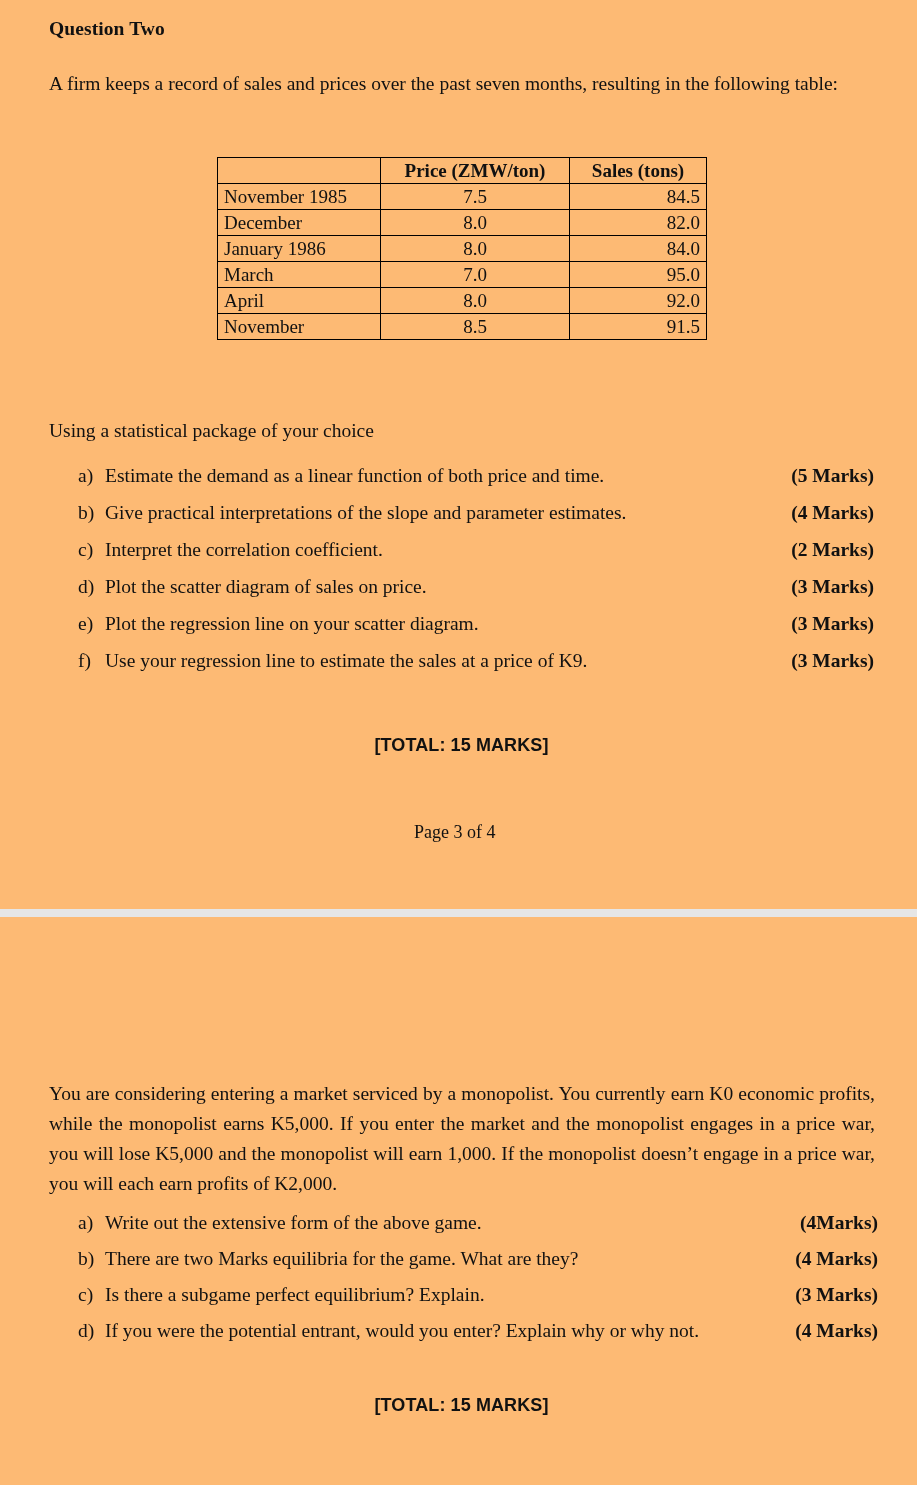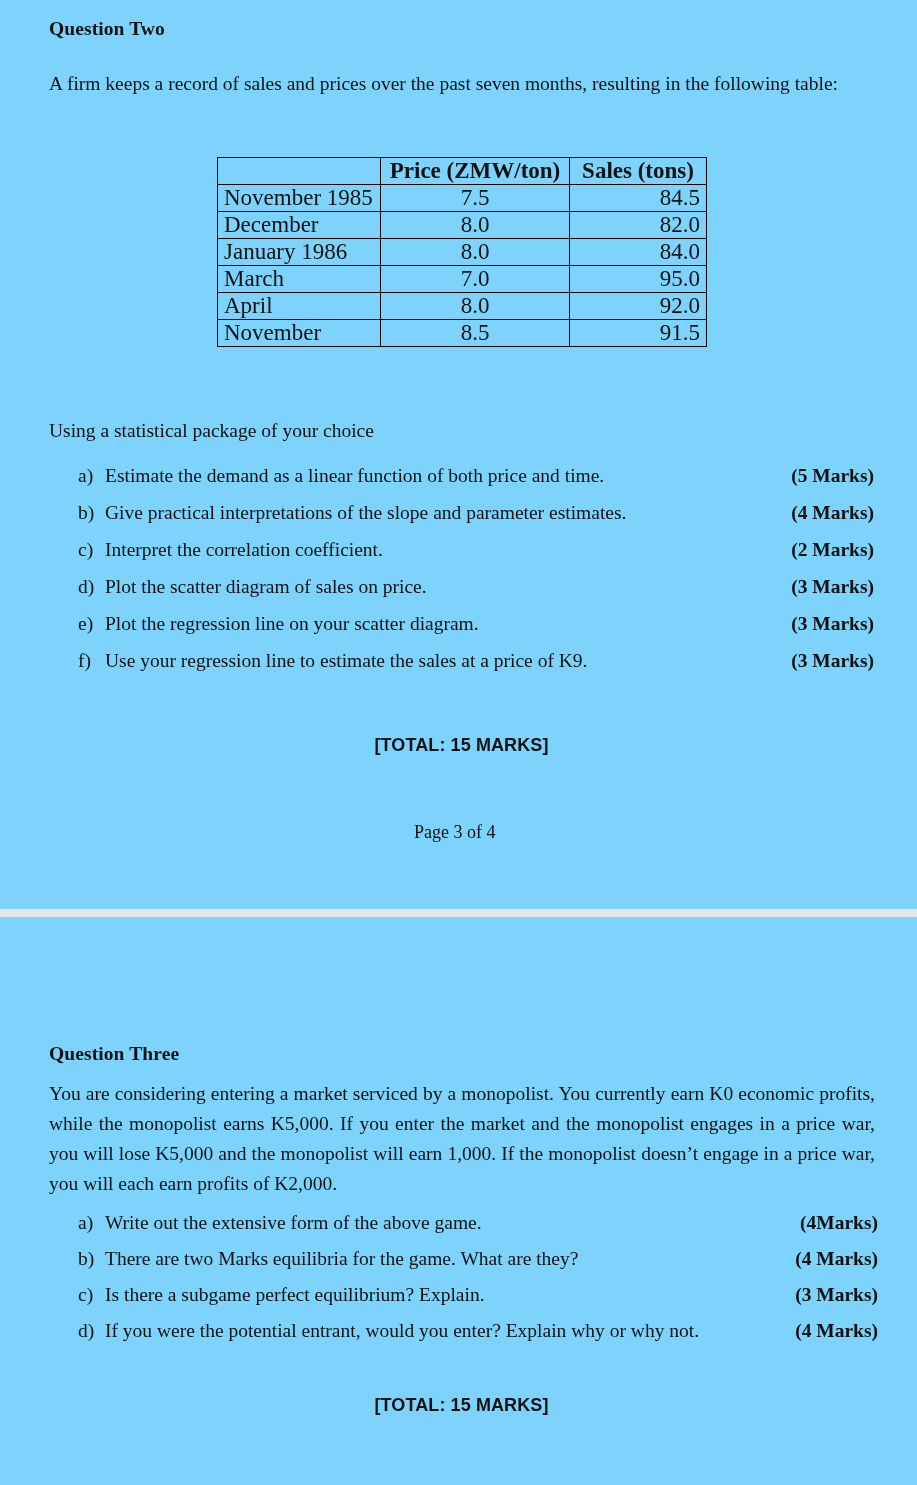--- a/index.html
+++ b/index.html
@@ -22,21 +22,21 @@
     top: 0; left: 0;
     width: 917px;
     height: 3px;
     background: linear-gradient(to bottom, #eeeeee, #ffffff);
   }
 
   .sheet {
     position: absolute;
     left: 0;
     width: 917px;
-    background: #7dd3fc;
+    background: #fdba74;
   }
   .sheet-one { top: 0; height: 909px; }
   .sheet-two { top: 917px; height: 568px; }
 
   .page-gap {
     position: absolute;
     top: 909px;
     left: 0;
     width: 917px;
     height: 8px;
@@ -67,21 +67,21 @@
   }
 
   
   .data-table-wrap {
     position: absolute;
     left: 217px;
     top: 157px;
   }
   table.data-table {
     border-collapse: collapse;
-    font-size: 23px;
+    font-size: 19px;
     table-layout: fixed;
   }
   table.data-table td,
   table.data-table th {
     border: 1.3px solid #000000;
     height: 25px;
     padding: 0 6px;
     font-weight: normal;
   }
   table.data-table th {
@@ -241,23 +241,20 @@
   <div class="content" style="top: 822px; left: 414px; width: 300px;">
     <div class="page-footer">Page 3 of 4</div>
   </div>
 
 </div>
 
 <div class="page-gap"></div>
 
 <div class="sheet sheet-two">
 
-  <div class="content" style="top: 126px;">
-    <h1 class="q-heading">Question Three</h1>
-  </div>
 
   <div class="content" style="top: 162px; width: 826px;">
     <p class="body-text tight">You are considering entering a market serviced by a monopolist. You currently earn K0 economic profits, while the monopolist earns K5,000. If you enter the market and the monopolist engages in a price war, you will lose K5,000 and the monopolist will earn 1,000. If the monopolist doesn’t engage in a price war, you will each earn profits of K2,000.</p>
   </div>
 
   <div class="content" style="top: 288px; width: 829px;">
     <ol class="q-list list-q3">
       <li>
         <span class="marker">a)</span>
         <span class="item-text">Write out the extensive form of the above game.</span>

